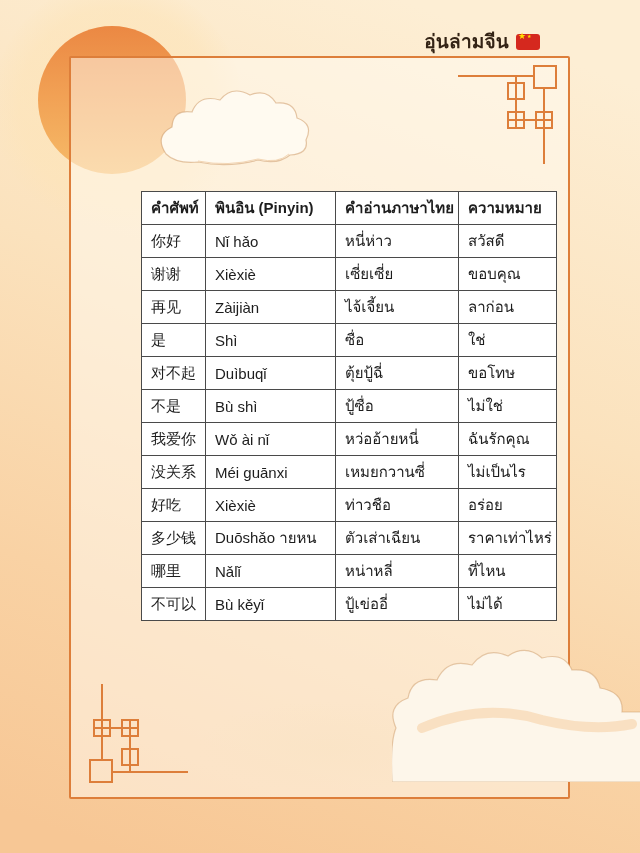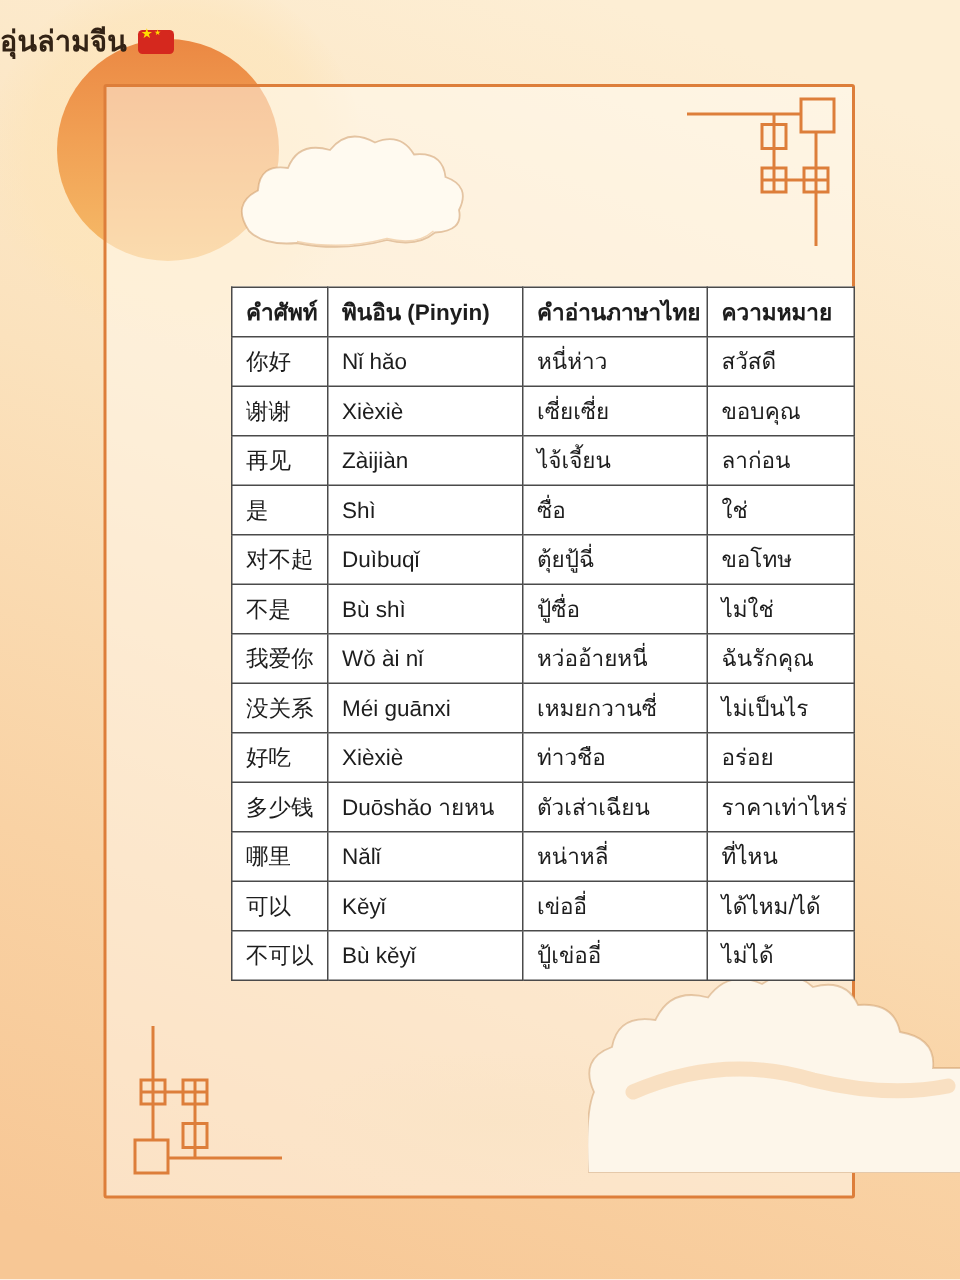--- a/index.html
+++ b/index.html
@@ -23,29 +23,29 @@
   .ornament.bl{left:76px;top:682px;transform:rotate(180deg);}
 
   
   .cloud{position:absolute;}
   .cloud-top{left:158px;top:82px;}
   .cloud-br{left:392px;top:632px;}
   .cloud-soft{position:absolute;left:195px;top:700px;width:270px;height:95px;border-radius:50%;
     background:radial-gradient(ellipse,rgba(250,228,198,.85) 0%,rgba(250,228,198,0) 70%);}
 
   
-  .brand{position:absolute;left:0;top:12px;width:465px;
+  .brand{position:absolute;left:0;top:26px;width:540px;text-align:right;
     font-size:19px;font-weight:bold;color:#332315;letter-spacing:.2px;}
   .flag{display:inline-block;position:relative;width:24px;height:16px;margin-left:7px;
     background:#d5281e;border-radius:3px;vertical-align:-2px;}
   .flag .star-big{position:absolute;left:2px;top:-3px;font-size:9px;color:#ffde00;}
   .flag .star-small{position:absolute;left:11px;top:-1px;font-size:5px;color:#ffde00;}
 
   
-  .vocab-wrap{position:absolute;left:125px;top:191px;padding-left:29px;}
+  .vocab-wrap{position:absolute;left:112px;top:191px;padding-left:29px;}
   table.vocab{border-collapse:collapse;table-layout:fixed;background:#ffffff;
     font-size:15px;color:#1d1d1d;}
   table.vocab th,table.vocab td{border:1px solid #4a4a4a;height:32px;
     padding:0 4px 0 9px;text-align:left;vertical-align:middle;white-space:nowrap;overflow:hidden;}
   table.vocab th{font-weight:bold;font-size:15px;}
   table.vocab col:nth-child(1){width:64px;}
   table.vocab col:nth-child(2){width:130px;}
   table.vocab col:nth-child(3){width:121px;}
   table.vocab col:nth-child(4){width:97px;}
 </style>
@@ -178,26 +178,20 @@
             <td>ตัวเส่าเฉียน</td>
             <td>ราคาเท่าไหร่</td>
           </tr>
           <tr>
             <td>哪里</td>
             <td>Nǎlǐ</td>
             <td>หน่าหลี่</td>
             <td>ที่ไหน</td>
           </tr>
           <tr>
-            <td>可以</td>
-            <td>Kěyǐ</td>
-            <td>เข่ออี่</td>
-            <td>ได้ไหม/ได้</td>
-          </tr>
-          <tr>
             <td>不可以</td>
             <td>Bù kěyǐ</td>
             <td>ปู้เข่ออี่</td>
             <td>ไม่ได้</td>
           </tr>
         </tbody>
     </table>
   </div>
 
 </div>

